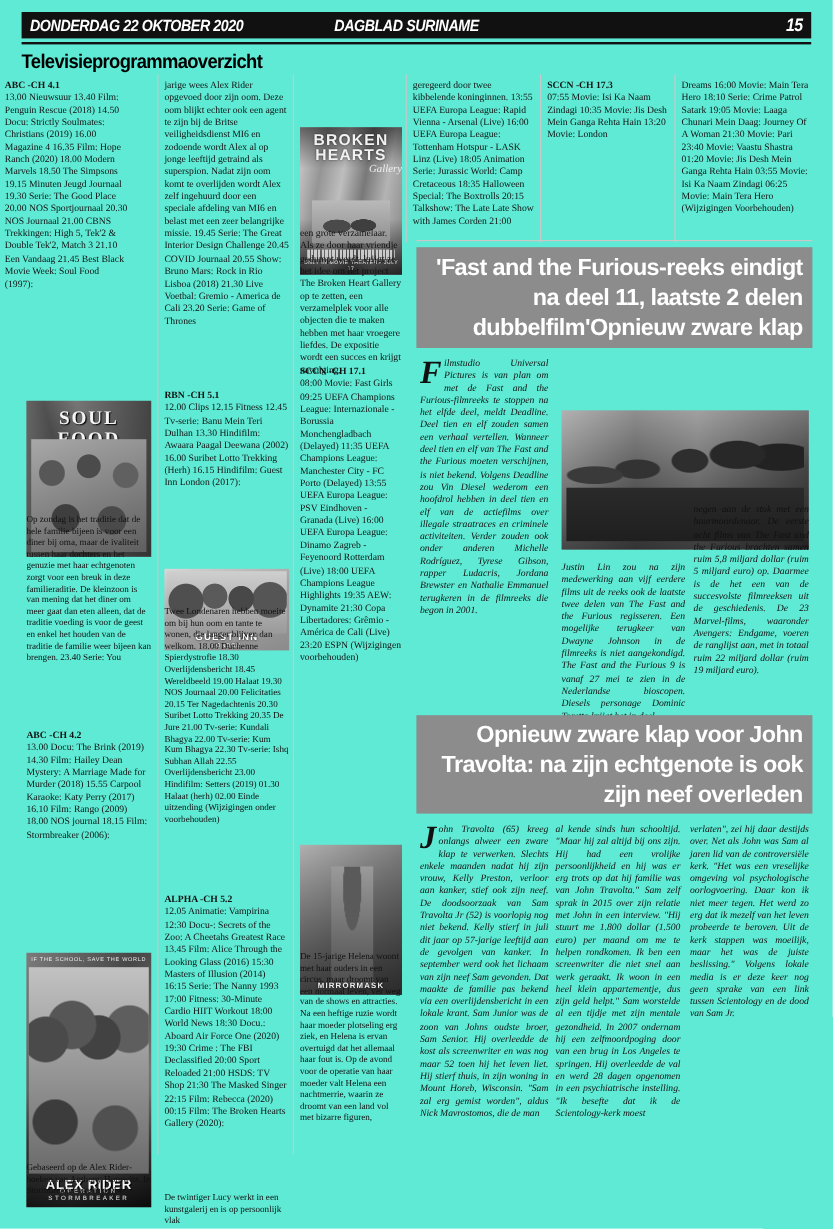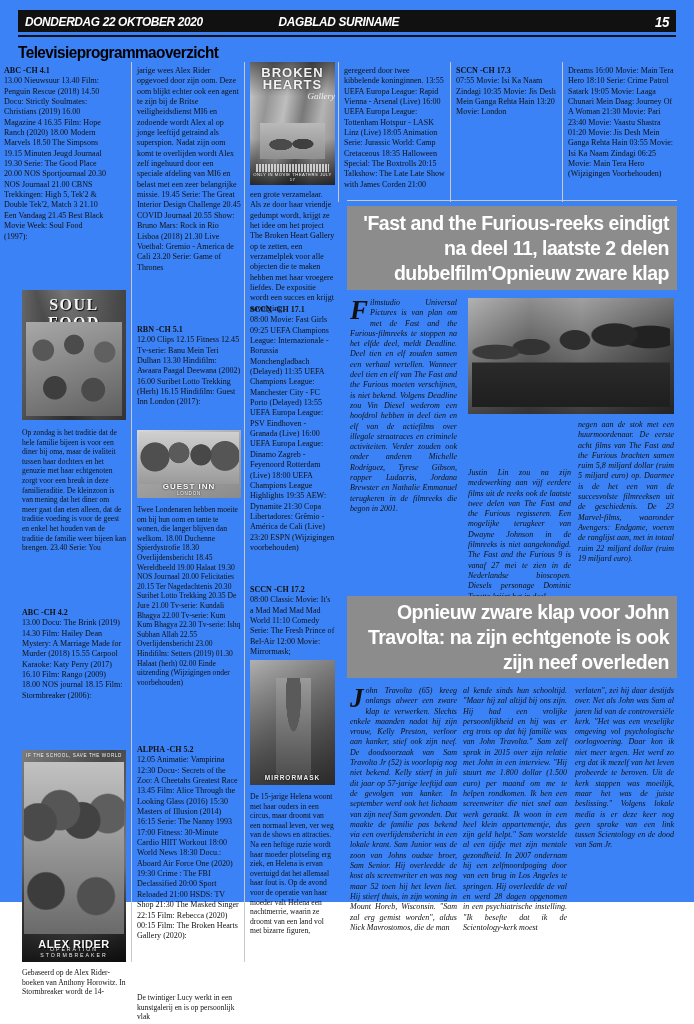--- a/index.html
+++ b/index.html
@@ -2,21 +2,21 @@
 <html><head>
 <meta charset="utf-8">
 <style>
   * { box-sizing: border-box; margin: 0; padding: 0; }
   html, body {
     width: 694px; height: 1024px;
     background: #ffffff;
     font-family: "Liberation Serif", serif;
     overflow: hidden;
   }
-  .page { position: relative; width: 694px; height: 902px; background:#3b82f6; padding: 0; }
+  .page { position: relative; width: 694px; height: 1024px; background:#5eead4; padding: 0; }
 
   
   .masthead {
     position: absolute; left: 18px; top: 10px; width: 658px; height: 22px;
     background: #111; color: #fff;
     display: flex; align-items: center; justify-content: space-between;
     padding: 0 7px;
   }
   .masthead .date, .masthead .paper, .masthead .pageno {
     font-family: "Liberation Sans", sans-serif;
@@ -52,21 +52,21 @@
   }
   .col p { margin: 0 0 0 0; }
   .chan { font-weight: bold; display:block; margin-top: 7px; }
   .chan:first-child { margin-top: 0; }
 
   
   .vline { position:absolute; width:1px; background:#c9c9c9; }
   .hline { position:absolute; height:1px; background:#c9c9c9; }
 
   
-  .photo { position:absolute; overflow:hidden; background:#777; }
+  .photo { position:absolute; overflow:hidden; background:#777;margin-top:44px; }
 
   
   .poster-bh {
     background:
       linear-gradient(180deg, rgba(0,0,0,.55) 0%, rgba(0,0,0,.05) 28%, rgba(0,0,0,.05) 62%, rgba(0,0,0,.75) 100%),
       linear-gradient(100deg,#dcdcdc 0%,#9d9d9d 22%,#c8c8c8 40%,#7f7f7f 58%,#bdbdbd 76%,#8a8a8a 100%);
   }
   .poster-bh .bh-title {
     position:absolute; left:0; right:0; top:5px; text-align:center;
     font-family:"Liberation Sans", sans-serif; font-weight:bold;
@@ -311,24 +311,20 @@
     <div class="bh-foot">ONLY IN MOVIE THEATERS JULY 17</div>
   </div>
 
   <div class="col" style="left:250px; top:190px; width:85px;">een grote verzamelaar. Als ze door haar vriendje gedumpt wordt, krijgt ze het idee om het project The Broken Heart Gallery op te zetten, een verzamelplek voor alle objecten die te maken hebben met haar vroegere liefdes. De expositie wordt een succes en krijgt navolging.</div>
 
   <div class="col" style="left:250px; top:305px; width:85px;">
     <span class="chan">SCCN -CH 17.1</span>
     <p>08:00 Movie: Fast Girls 09:25 UEFA Champions League: Internazionale - Borussia Monchengladbach (Delayed) 11:35 UEFA Champions League: Manchester City - FC Porto (Delayed) 13:55 UEFA Europa League: PSV Eindhoven - Granada (Live) 16:00 UEFA Europa League: Dinamo Zagreb - Feyenoord Rotterdam (Live) 18:00 UEFA Champions League Highlights 19:35 AEW: Dynamite 21:30 Copa Libertadores: Grêmio - América de Cali (Live) 23:20 ESPN (Wijzigingen voorbehouden)</p>
   </div>
 
-  <div class="col" style="left:250px; top:585px; width:85px;">
-    <span class="chan">SCCN -CH 17.2</span>
-    <p>08:00 Classic Movie: It's a Mad Mad Mad Mad World 11:10 Comedy Serie: The Fresh Prince of Bel-Air 12:00 Movie: Mirrormask;</p>
-  </div>
 
   <div class="photo still-hel" style="left:250px; top:660px; width:85px; height:125px;">
     <div class="hel-fig"></div>
     <div class="hel-txt">MIRRORMASK</div>
   </div>
 
   <div class="col caption" style="left:250px; top:792px; width:85px;">De 15-jarige Helena woont met haar ouders in een circus, maar droomt van een normaal leven, ver weg van de shows en attracties. Na een heftige ruzie wordt haar moeder plotseling erg ziek, en Helena is ervan overtuigd dat het allemaal haar fout is. Op de avond voor de operatie van haar moeder valt Helena een nachtmerrie, waarin ze droomt van een land vol met bizarre figuren,</div>
 
   <div class="col" style="left:344px; top:66px; width:102px;">geregeerd door twee kibbelende koninginnen. 13:55 UEFA Europa League: Rapid Vienna - Arsenal (Live) 16:00 UEFA Europa League: Tottenham Hotspur - LASK Linz (Live) 18:05 Animation Serie: Jurassic World: Camp Cretaceous 18:35 Halloween Special: The Boxtrolls 20:15 Talkshow: The Late Late Show with James Corden 21:00</div>
 

